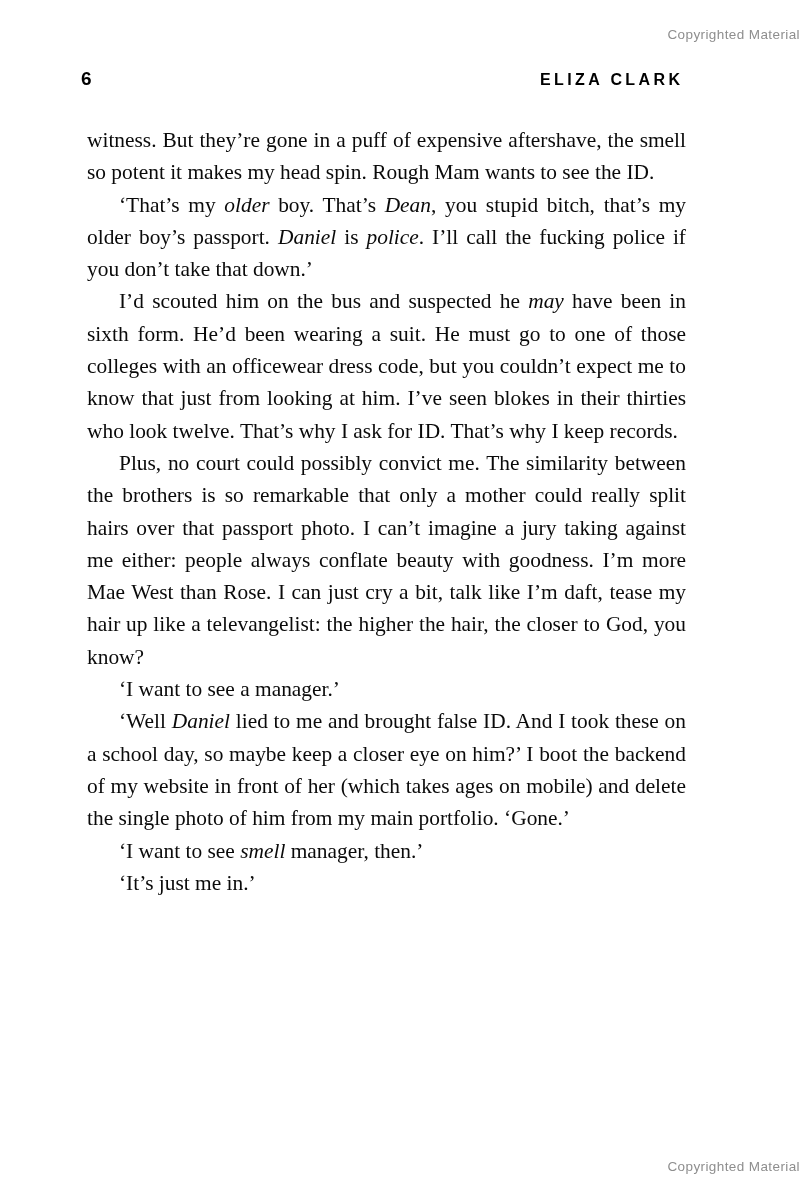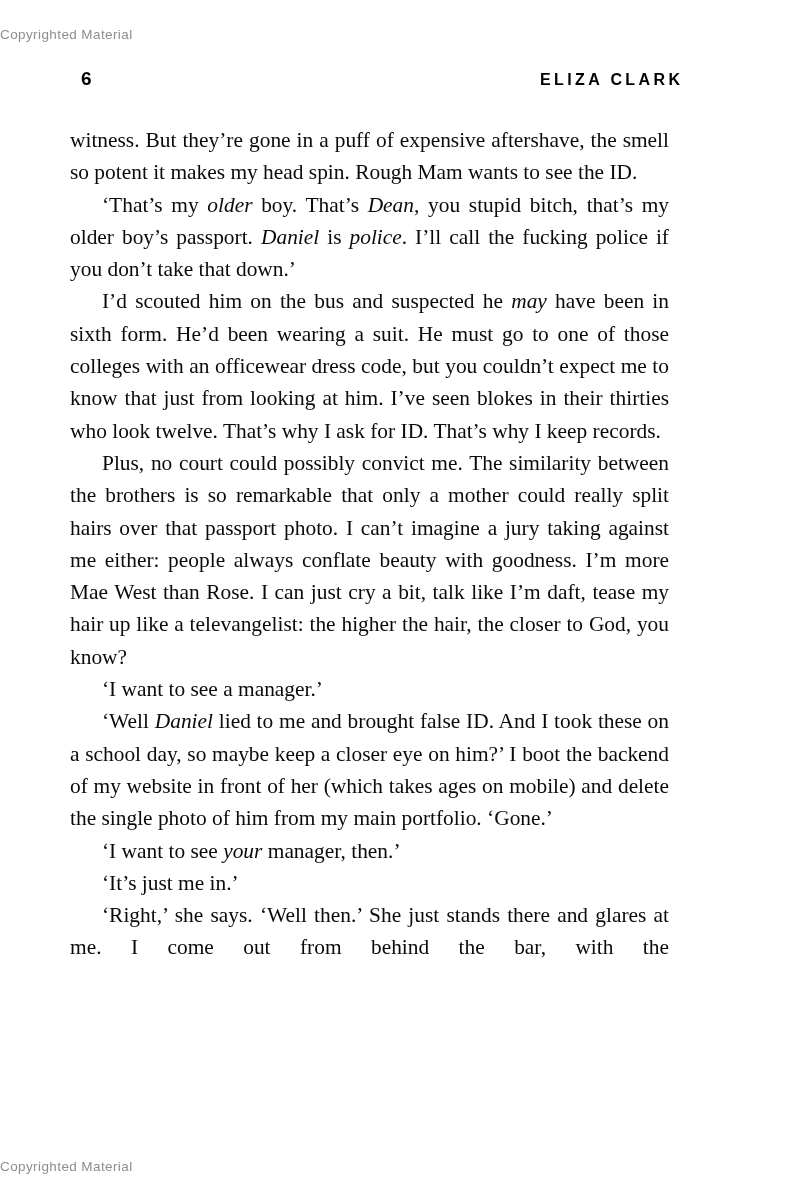--- a/index.html
+++ b/index.html
@@ -22,21 +22,21 @@
     height: 1203px;
     background: #ffffff;
     overflow: hidden;
   }
 
   
   .watermark {
     position: absolute;
     left: 0;
     width: 800px;
-    text-align: left;
+    text-align: right;
     font-family: "Liberation Sans", sans-serif;
     font-size: 13.5px;
     letter-spacing: 0.4px;
     color: #8e8e8e;
     user-select: none;
   }
   .watermark-top    { top: 27px; }
   .watermark-bottom { top: 1159px; }
 
   
@@ -61,21 +61,21 @@
     font-size: 16px;
     letter-spacing: 3.4px;
     
     margin-right: -3.4px;
   }
 
   
   .body-column {
     position: absolute;
     top: 124px;
-    left: 70px;
+    left: 87px;
     width: 599px;
     font-size: 21.4px;
     line-height: 32.3px;
     color: #0a0a0a;
     text-align: justify;
     text-justify: inter-word;
     hyphens: none;
   }
 
   .body-column p {
@@ -105,20 +105,19 @@
     <span class="author-name">ELIZA CLARK</span>
   </div>
 
   <div class="body-column">
       <p class="continued"><span>witness. But they’re gone in a puff of expensive aftershave, the smell so potent it makes my head spin. Rough Mam wants to see the ID.</span></p>
       <p><span>‘That’s my </span><em>older</em><span> boy. That’s </span><em>Dean</em><span>, you stupid bitch, that’s my older boy’s passport. </span><em>Daniel</em><span> is </span><em>police</em><span>. I’ll call the fucking police if you don’t take that down.’</span></p>
       <p><span>I’d scouted him on the bus and suspected he </span><em>may</em><span> have been in sixth form. He’d been wearing a suit. He must go to one of those colleges with an officewear dress code, but you couldn’t expect me to know that just from looking at him. I’ve seen blokes in their thirties who look twelve. That’s why I ask for ID. That’s why I keep records.</span></p>
       <p><span>Plus, no court could possibly convict me. The similarity between the brothers is so remarkable that only a mother could really split hairs over that passport photo. I can’t imagine a jury taking against me either: people always conflate beauty with goodness. I’m more Mae West than Rose. I can just cry a bit, talk like I’m daft, tease my hair up like a televangelist: the higher the hair, the closer to God, you know?</span></p>
       <p><span>‘I want to see a manager.’</span></p>
       <p><span>‘Well </span><em>Daniel</em><span> lied to me and brought false ID. And I took these on a school day, so maybe keep a closer eye on him?’ I boot the backend of my website in front of her (which takes ages on mobile) and delete the single photo of him from my main portfolio. ‘Gone.’</span></p>
-      <p><span>‘I want to see </span><em>your</em><span> manager, then.’</span></p>
+      <p><span>‘I want to see </span><em>smell</em><span> manager, then.’</span></p>
       <p><span>‘It’s just me in.’</span></p>
-      <p class="runs-over"><span>‘Right,’ she says. ‘Well then.’ She just stands there and glares at me. I come out from behind the bar, with the</span></p>
     </div>
 
   <div class="watermark watermark-bottom">Copyrighted Material</div>
 
 </div>
 
 </body></html>

